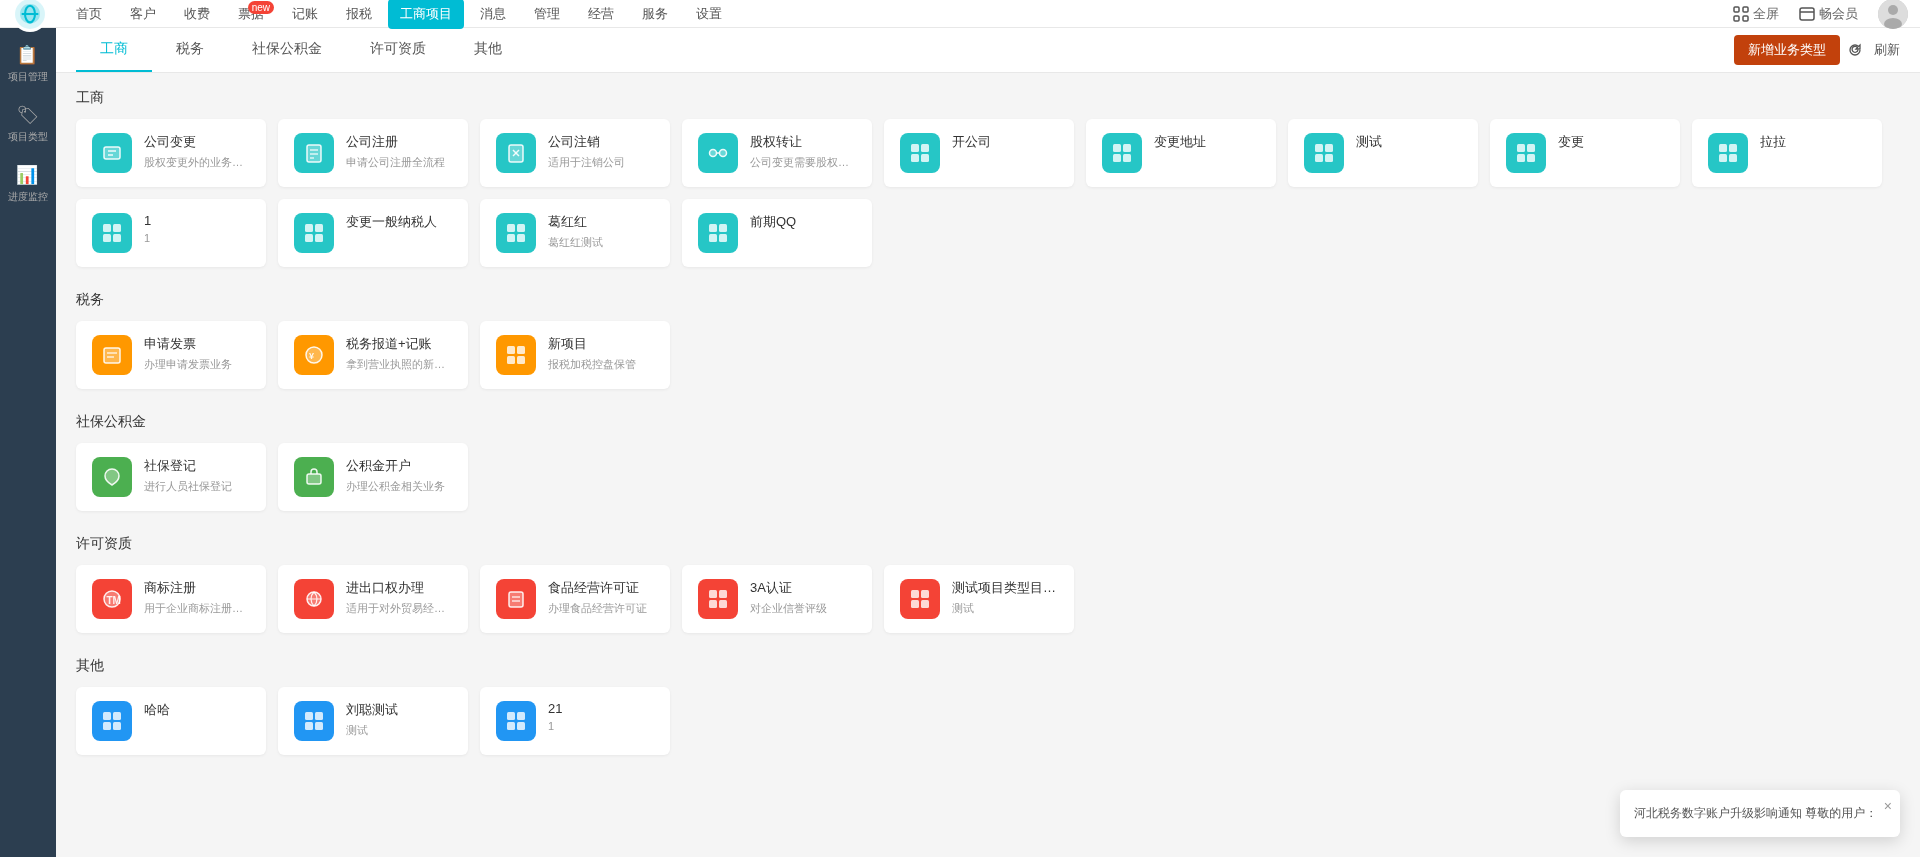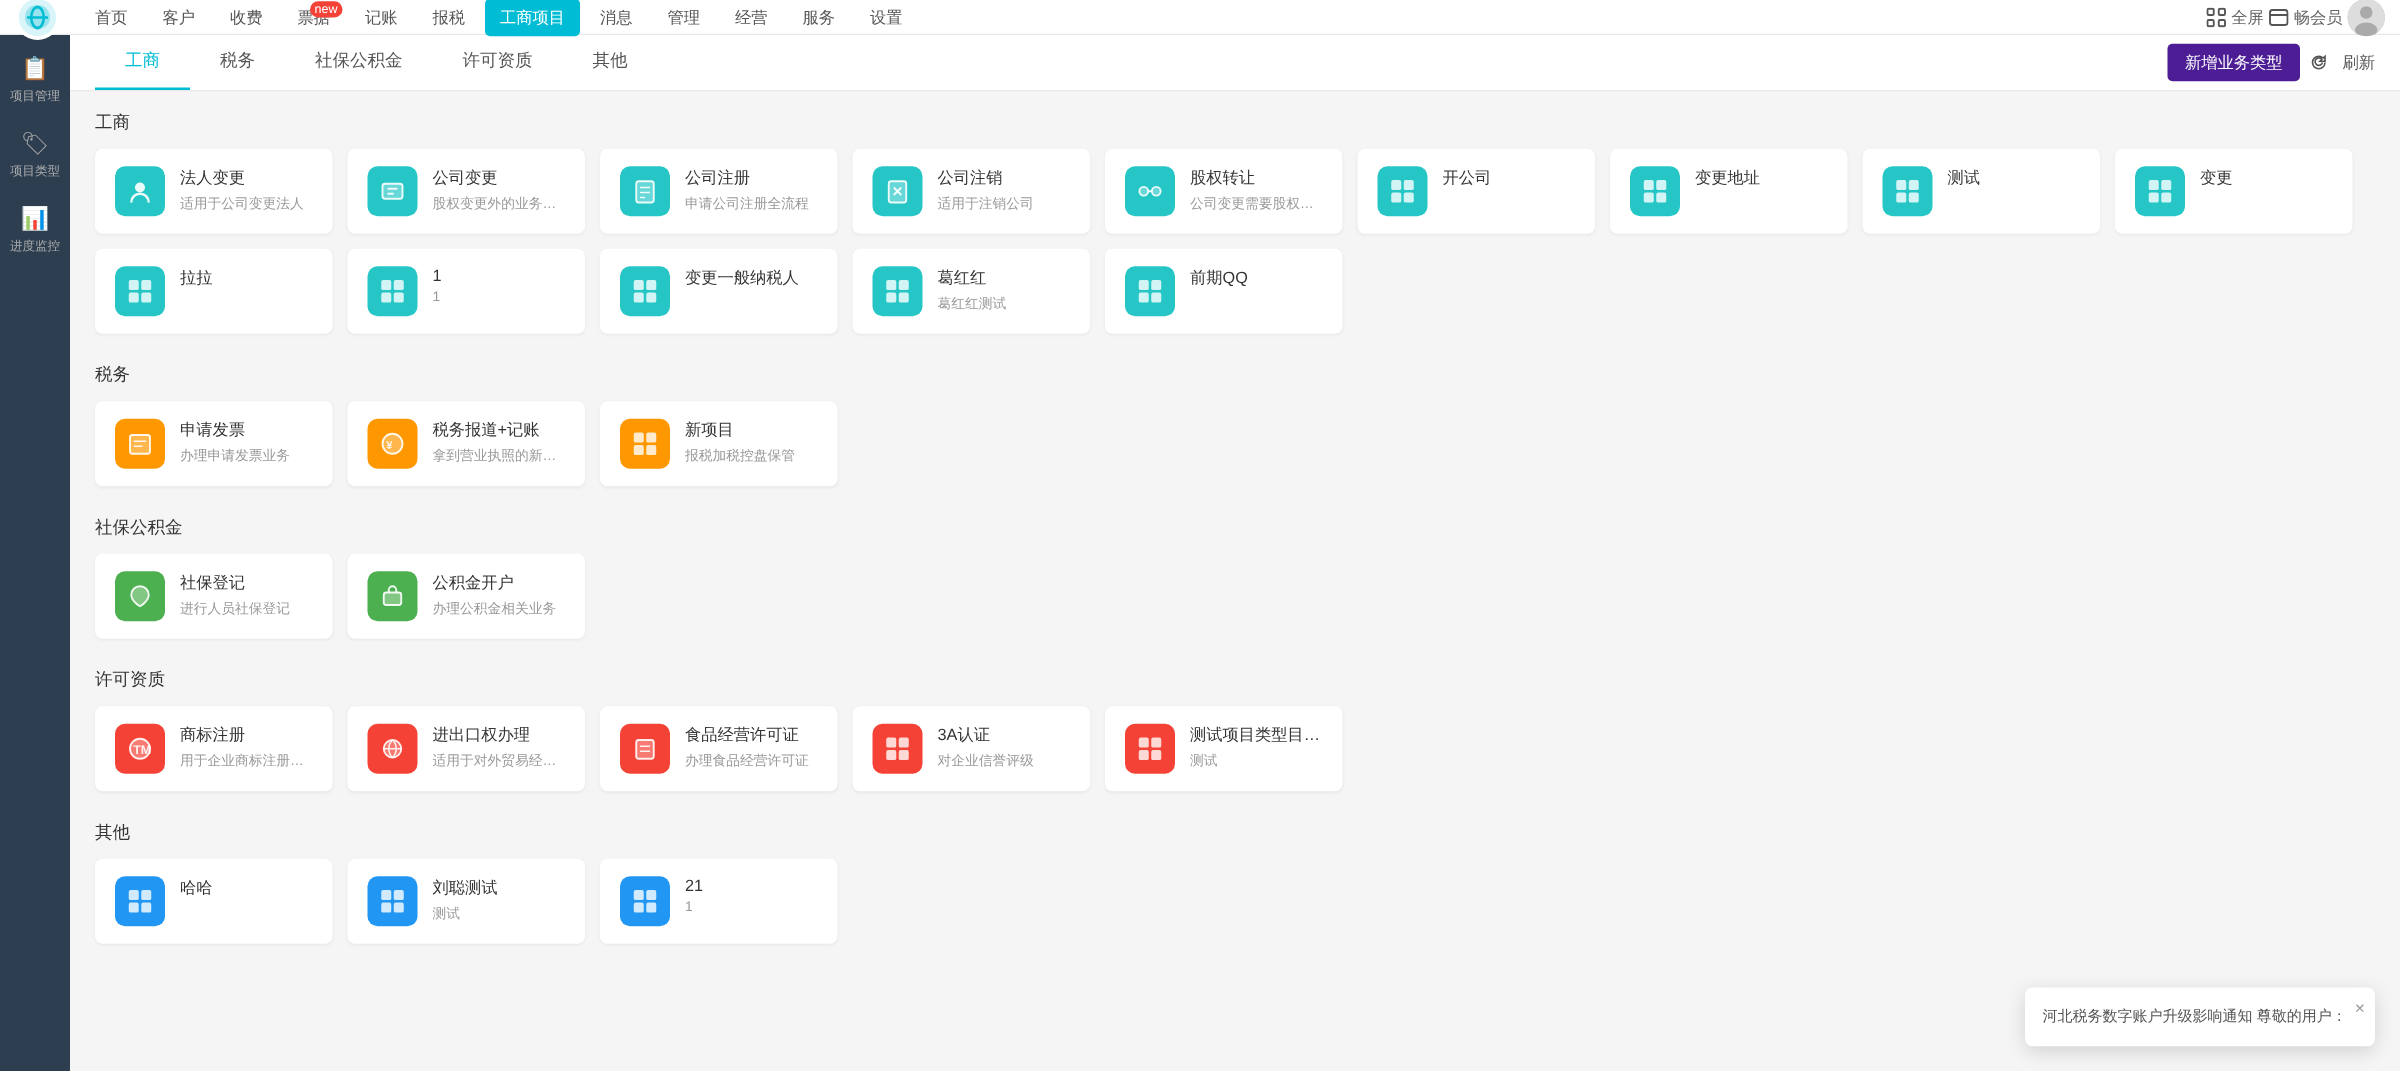--- a/index.html
+++ b/index.html
@@ -6,21 +6,21 @@
     body { font-family: "Microsoft YaHei", "PingFang SC", sans-serif; background: #f5f5f5; font-size: 13px; color: #333; display: flex; flex-direction: column; height: 100vh; overflow: hidden; }
 
     
     .top-nav { background: #fff; height: 28px; display: flex; align-items: center; padding: 0 12px; border-bottom: 1px solid #e8e8e8; position: relative; z-index: 100; flex-shrink: 0; }
     .top-nav .logo { width: 36px; height: 36px; background: #fff; border-radius: 50%; display: flex; align-items: center; justify-content: center; margin-right: 16px; }
     .logo-icon { width: 30px; height: 30px; }
     .nav-items { display: flex; align-items: center; gap: 4px; flex: 1; }
     .nav-item { padding: 6px 12px; border-radius: 4px; cursor: pointer; font-size: 13px; color: #555; position: relative; white-space: nowrap; }
     .nav-item.active { background: #00bcd4; color: #fff; border-radius: 4px; }
     .nav-badge { background: #f44336; color: #fff; font-size: 10px; padding: 1px 4px; border-radius: 8px; position: absolute; top: 2px; right: 2px; }
-    .nav-right { display: flex; align-items: center; gap: 4px; margin-left: auto; }
+    .nav-right { display: flex; align-items: center; gap: 20px; margin-left: auto; }
     .nav-right-btn { display: flex; align-items: center; gap: 4px; color: #666; font-size: 13px; cursor: pointer; }
     .avatar { width: 30px; height: 30px; border-radius: 50%; background: #ccc; display: flex; align-items: center; justify-content: center; overflow: hidden; cursor: pointer; }
 
     
     .main-layout { display: flex; flex: 1; overflow: hidden; }
 
     
     .sidebar { width: 56px; background: #2c3e50; display: flex; flex-direction: column; align-items: center; padding-top: 8px; gap: 4px; flex-shrink: 0; }
     .sidebar-item { display: flex; flex-direction: column; align-items: center; padding: 8px 4px; cursor: pointer; color: #aaa; font-size: 11px; gap: 4px; width: 100%; }
     .sidebar-item .s-icon { font-size: 18px; }
@@ -28,21 +28,21 @@
 
     
     .content-area { flex: 1; display: flex; flex-direction: column; overflow: hidden; background: #f5f5f5; }
 
     
     .sub-tabs-bar { background: #fff; padding: 0 20px; display: flex; align-items: center; border-bottom: 1px solid #e8e8e8; flex-shrink: 0; justify-content: space-between; }
     .sub-tabs { display: flex; align-items: center; gap: 0; }
     .sub-tab { padding: 12px 24px; cursor: pointer; font-size: 14px; color: #555; border-bottom: 2px solid transparent; }
     .sub-tab.active { color: #00bcd4; border-bottom: 2px solid #00bcd4; }
     .tab-actions { display: flex; align-items: center; gap: 8px; }
-    .btn-new-biz { background: #4c1d95; color: #fff; border: none; padding: 6px 14px; border-radius: 4px; cursor: pointer; font-size: 13px; }
+    .btn-new-biz { background: #c2410c; color: #fff; border: none; padding: 6px 14px; border-radius: 4px; cursor: pointer; font-size: 13px; }
     .btn-refresh { background: transparent; border: none; color: #555; cursor: pointer; font-size: 13px; display: flex; align-items: center; gap: 12px; }
 
     
     .scroll-content { flex: 1; overflow-y: auto; padding: 16px 20px; }
 
     
     .section { margin-bottom: 24px; }
     .section-title { font-size: 14px; color: #333; font-weight: 500; margin-bottom: 12px; }
 
     
@@ -165,32 +165,20 @@
     </div>
 
     <div class="scroll-content">
 
     <div class="section">
           <div class="section-title">工商</div>
           <div class="card-grid">
             <div class="card">
               <div class="card-icon icon-teal">
                 <svg width="22" height="22" viewBox="0 0 22 22" fill="none">
-                  <circle cx="11" cy="8" r="4" fill="rgba(255,255,255,0.9)"></circle>
-                  <path d="M4 20c0-4 3-7 7-7s7 3 7 7" stroke="rgba(255,255,255,0.9)" stroke-width="2" fill="none"></path>
-                </svg>
-              </div>
-              <div class="card-info">
-                <div class="card-name">法人变更</div>
-                <div class="card-desc">适用于公司变更法人</div>
-              </div>
-            </div>
-            <div class="card">
-              <div class="card-icon icon-teal">
-                <svg width="22" height="22" viewBox="0 0 22 22" fill="none">
                   <rect x="3" y="5" width="16" height="12" rx="2" fill="rgba(255,255,255,0.3)" stroke="rgba(255,255,255,0.9)" stroke-width="1.5"></rect>
                   <line x1="7" y1="9" x2="15" y2="9" stroke="rgba(255,255,255,0.9)" stroke-width="1.5"></line>
                   <line x1="7" y1="13" x2="12" y2="13" stroke="rgba(255,255,255,0.9)" stroke-width="1.5"></line>
                 </svg>
               </div>
               <div class="card-info">
                 <div class="card-name">公司变更</div>
                 <div class="card-desc">股权变更外的业务变更</div>
               </div>
             </div>

